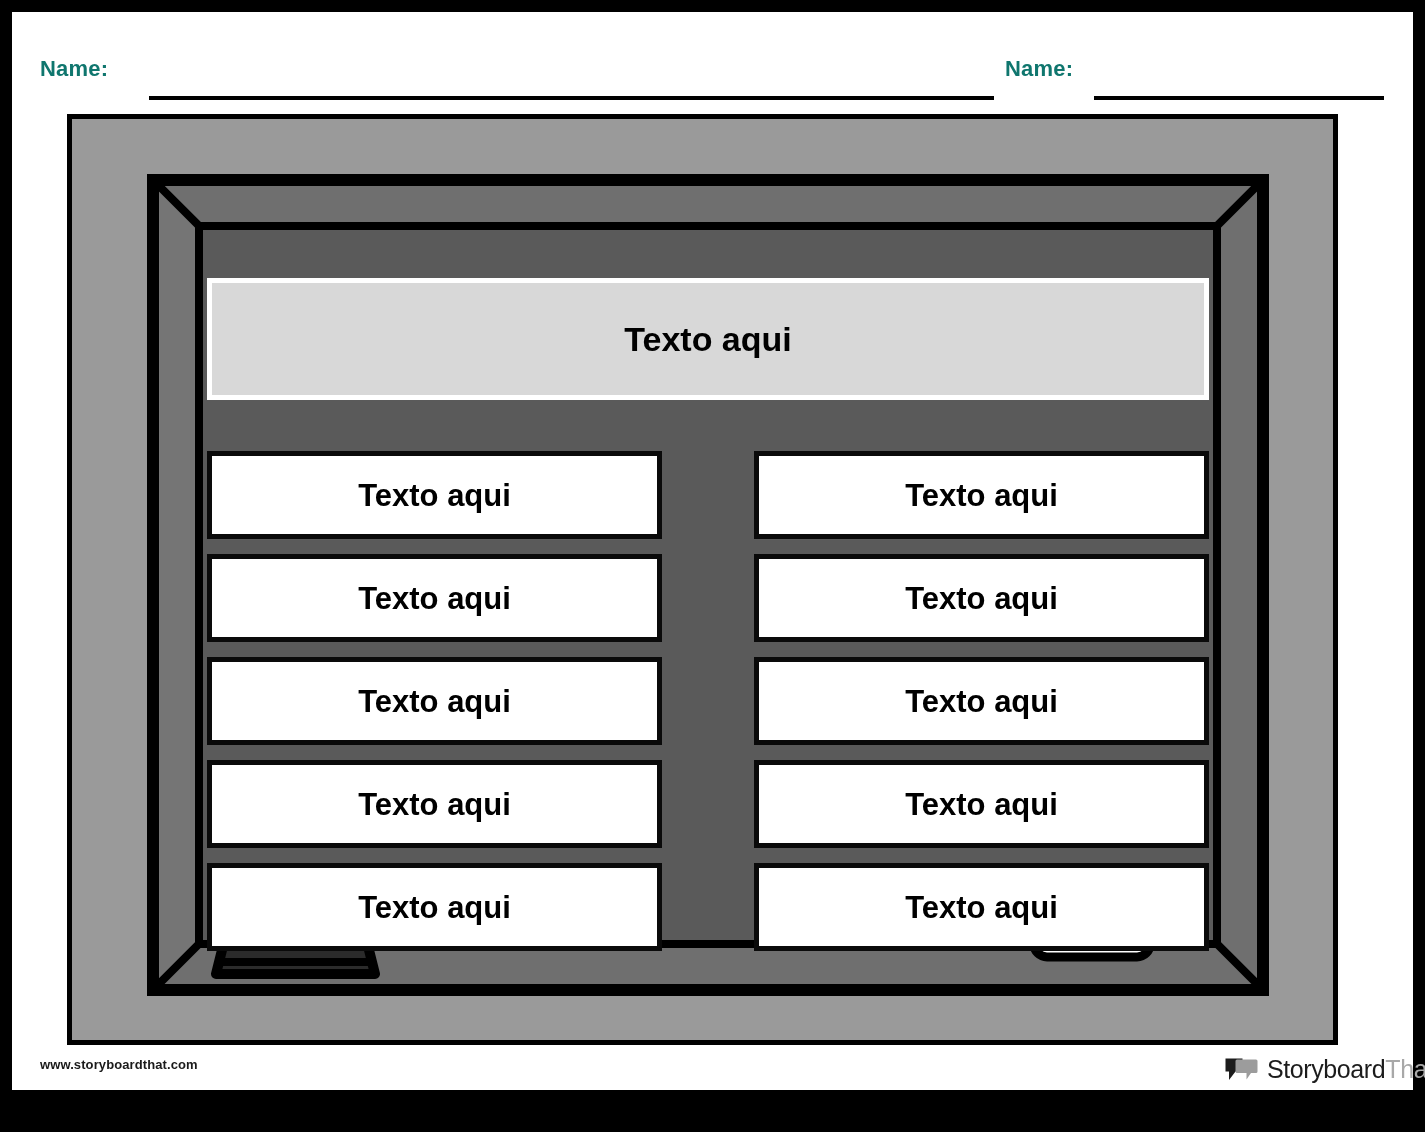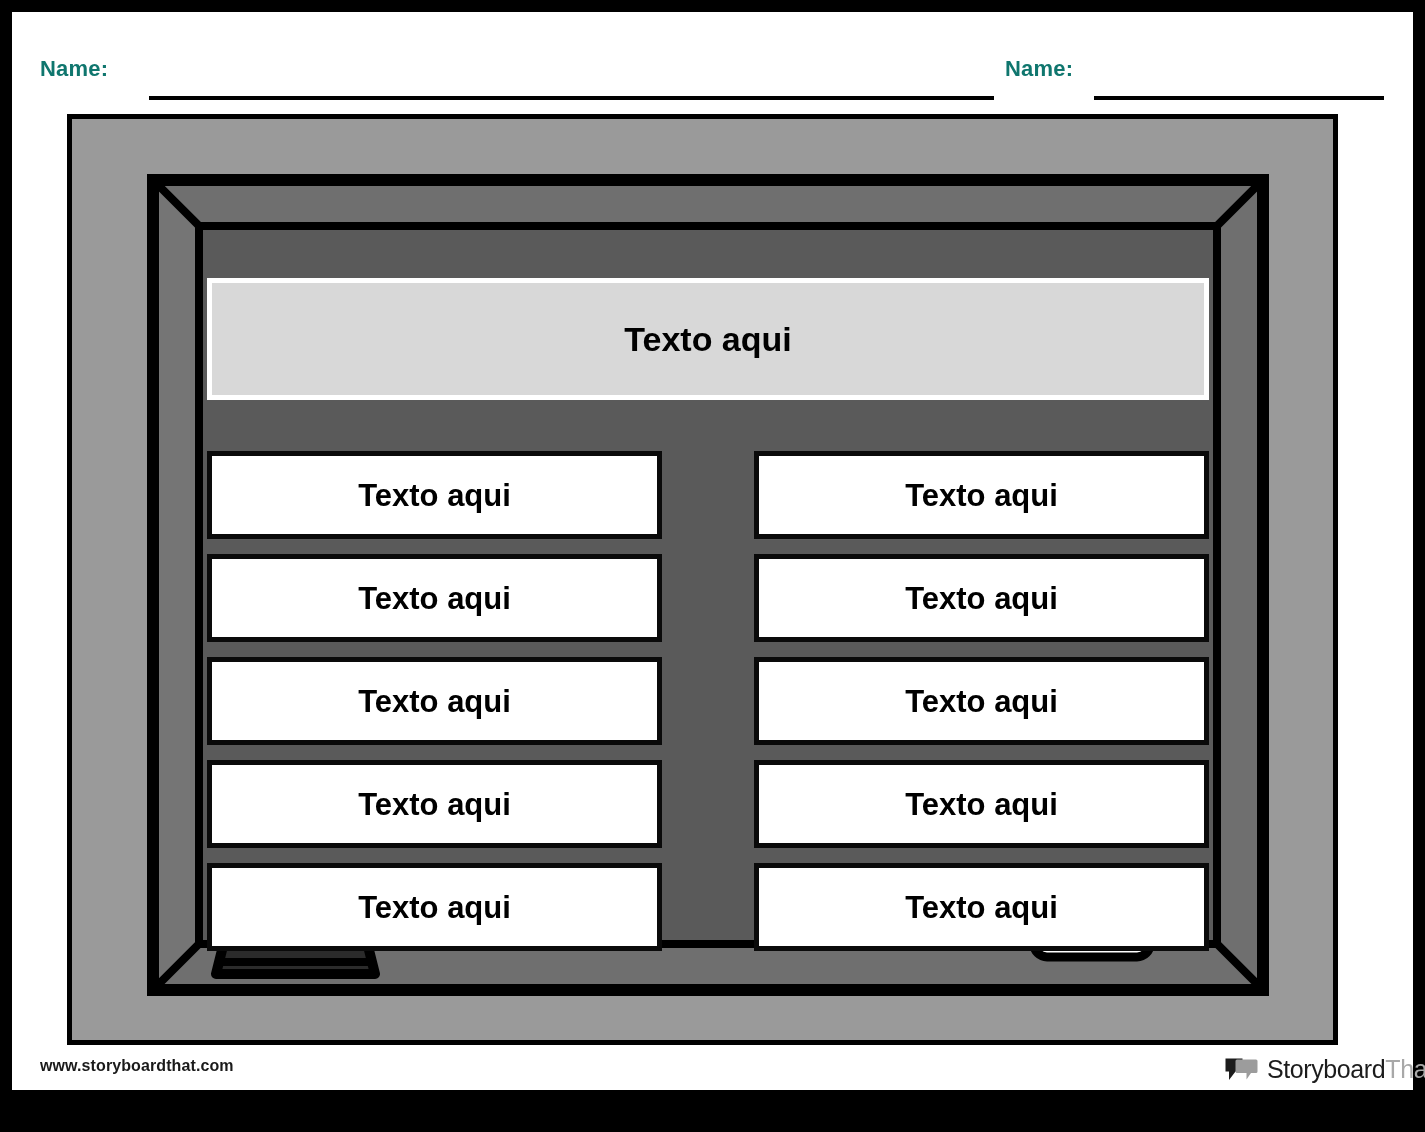--- a/index.html
+++ b/index.html
@@ -147,21 +147,21 @@
     line-height: 1;
   }
 
   
   #footer-url {
     position: absolute;
     left: 28px;
     top: 1045px;
     font-family: "Liberation Sans Narrow", "Liberation Sans", sans-serif;
     font-weight: bold;
-    font-size: 16px;
+    font-size: 13px;
     color: #1a1a1a;
     letter-spacing: 0.1px;
     white-space: nowrap;
   }
   #logo {
     position: absolute;
     left: 1212px;
     top: 1040px;
     height: 34px;
     display: flex;

